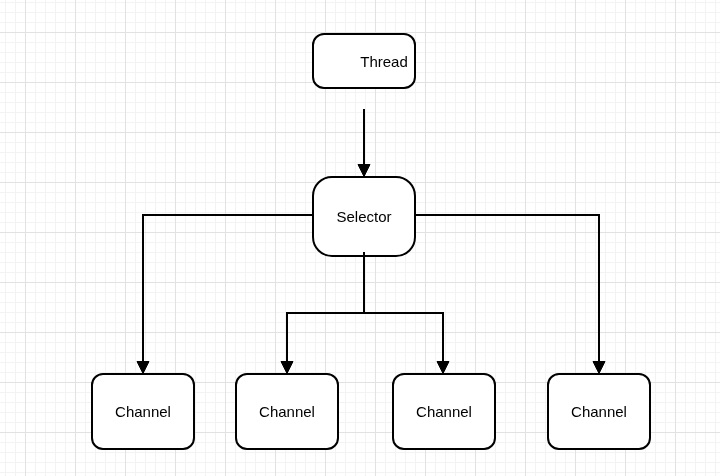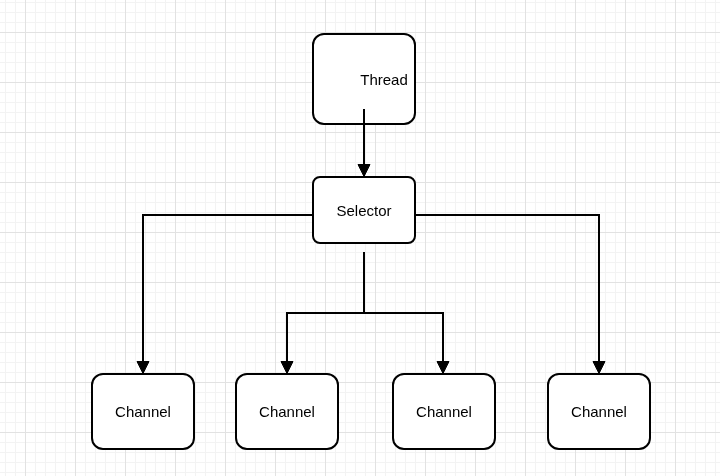--- a/index.html
+++ b/index.html
@@ -47,24 +47,24 @@
   }
   .edge-layer polyline {
     pointer-events: stroke;
   }
 </style>
 </head>
 <body>
 
 <div class="canvas">
   <div class="node-layer" id="node-layer">
-      <div class="node" style="left: 312px; top: 33px; width: 104px; height: 92px; border-radius: 12px; border-color: rgb(0, 0, 0); background: rgb(255, 255, 255); color: rgb(0, 0, 0); font-size: 15px; padding-left: 40px;">
+      <div class="node" style="left: 312px; top: 33px; width: 104px; height: 56px; border-radius: 12px; border-color: rgb(0, 0, 0); background: rgb(255, 255, 255); color: rgb(0, 0, 0); font-size: 15px; padding-left: 40px;">
         <span>Thread</span>
       </div>
-      <div class="node" style="left: 312px; top: 176px; width: 104px; height: 68px; border-radius: 8px; border-color: rgb(0, 0, 0); background: rgb(255, 255, 255); color: rgb(0, 0, 0); font-size: 15px;">
+      <div class="node" style="left: 312px; top: 176px; width: 104px; height: 81px; border-radius: 20px; border-color: rgb(0, 0, 0); background: rgb(255, 255, 255); color: rgb(0, 0, 0); font-size: 15px;">
         <span>Selector</span>
       </div>
       <div class="node" style="left: 91px; top: 373px; width: 104px; height: 77px; border-radius: 12px; border-color: rgb(0, 0, 0); background: rgb(255, 255, 255); color: rgb(0, 0, 0); font-size: 15px;">
         <span>Channel</span>
       </div>
       <div class="node" style="left: 235px; top: 373px; width: 104px; height: 77px; border-radius: 12px; border-color: rgb(0, 0, 0); background: rgb(255, 255, 255); color: rgb(0, 0, 0); font-size: 15px;">
         <span>Channel</span>
       </div>
       <div class="node" style="left: 392px; top: 373px; width: 104px; height: 77px; border-radius: 12px; border-color: rgb(0, 0, 0); background: rgb(255, 255, 255); color: rgb(0, 0, 0); font-size: 15px;">
         <span>Channel</span>

